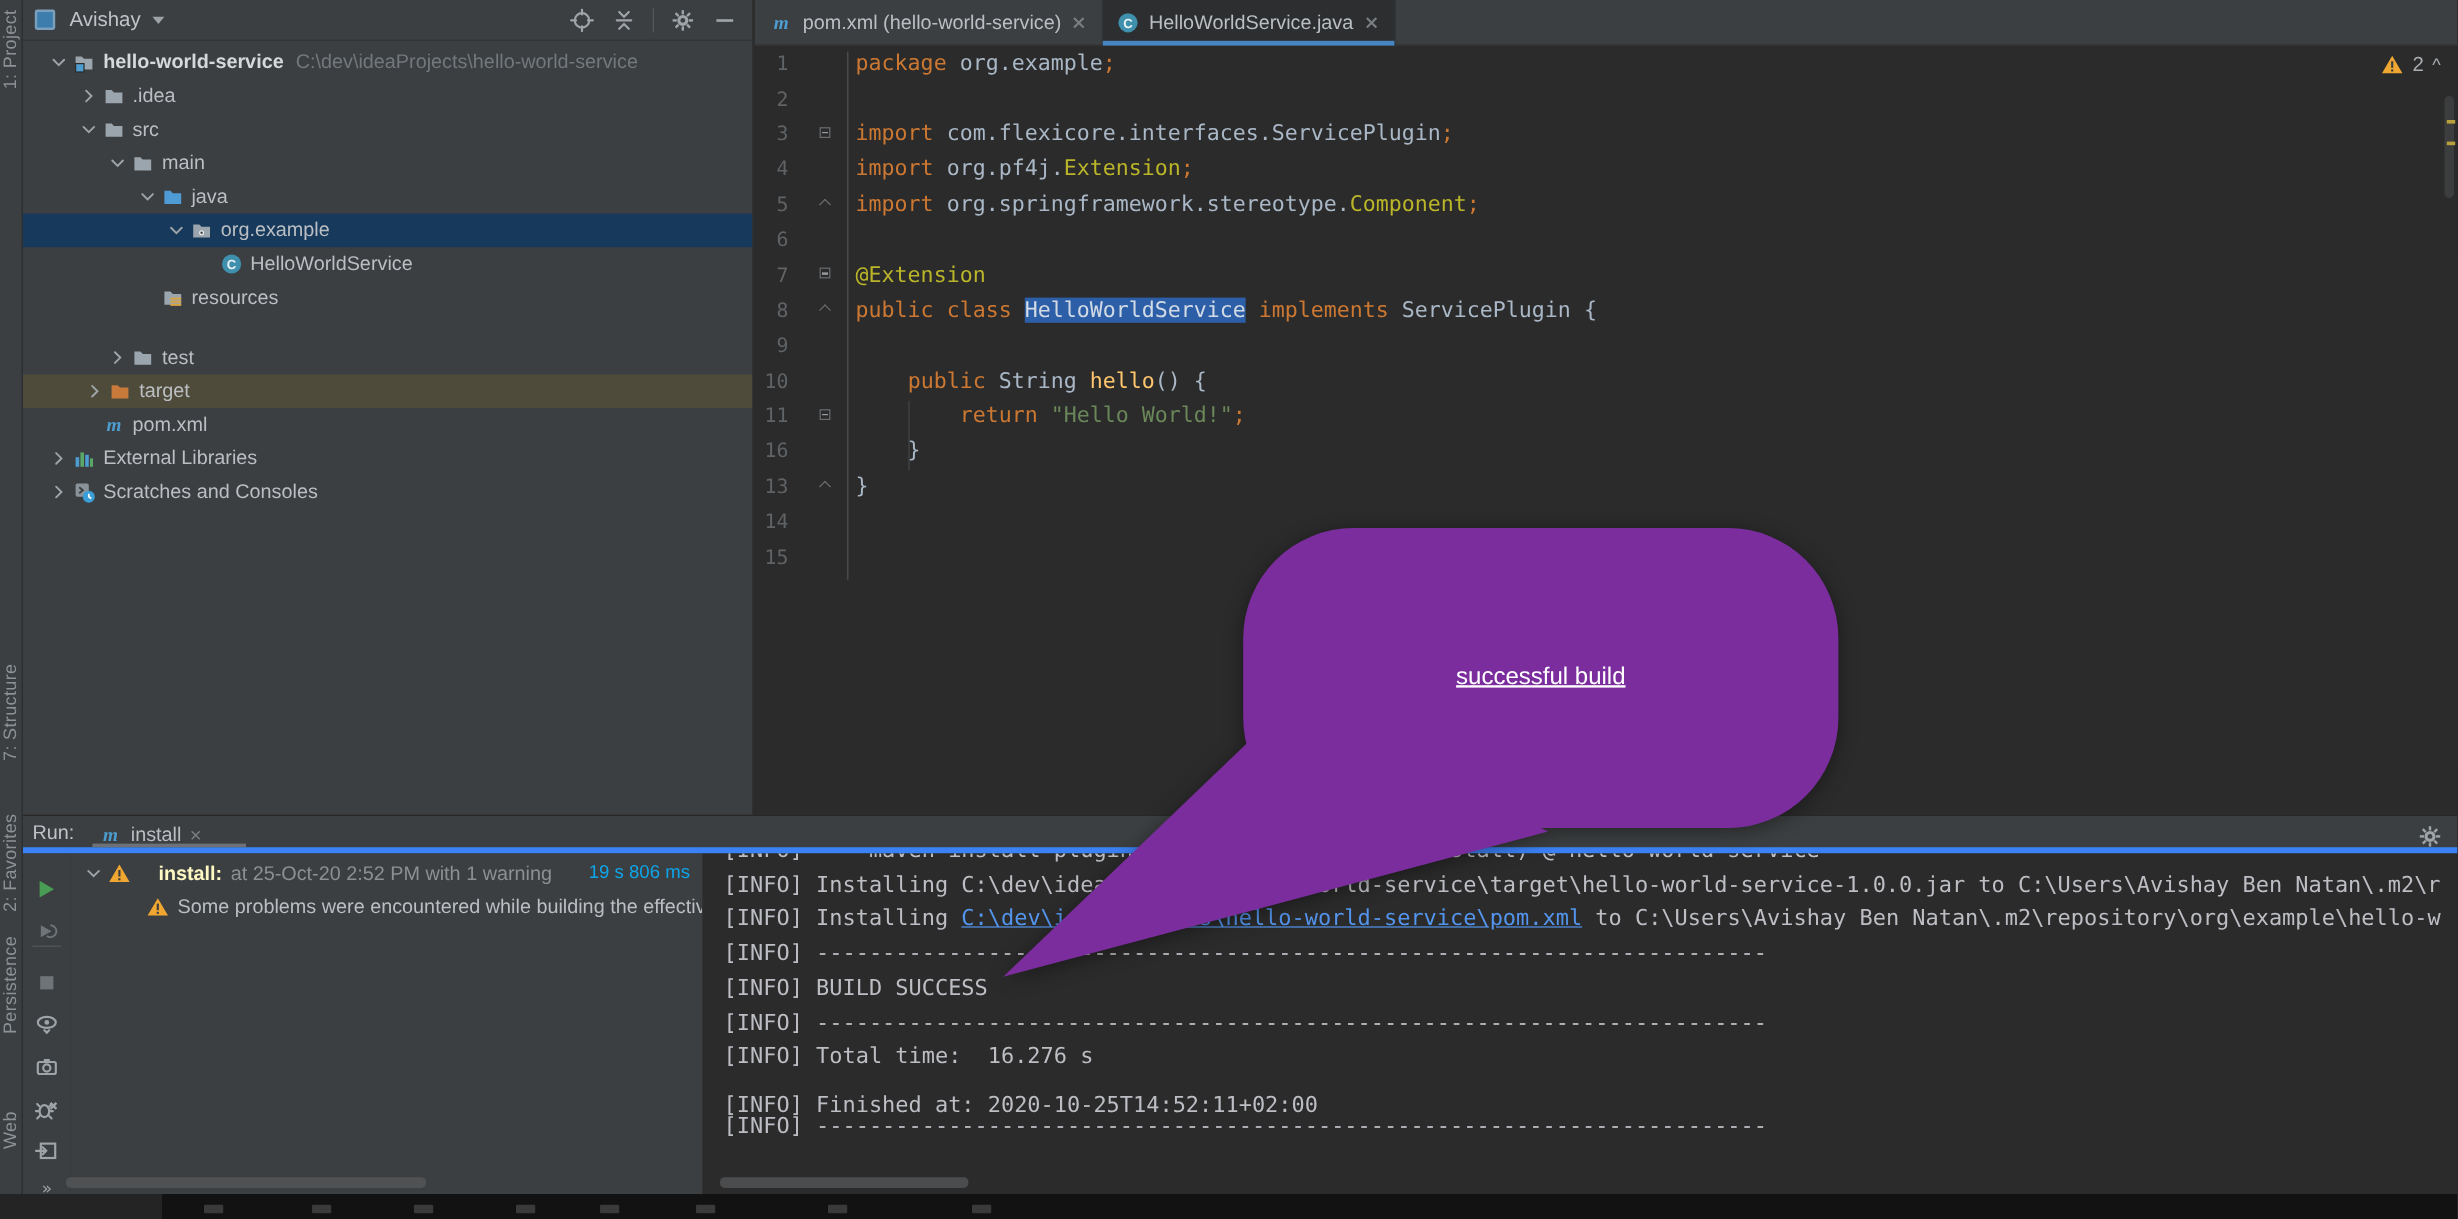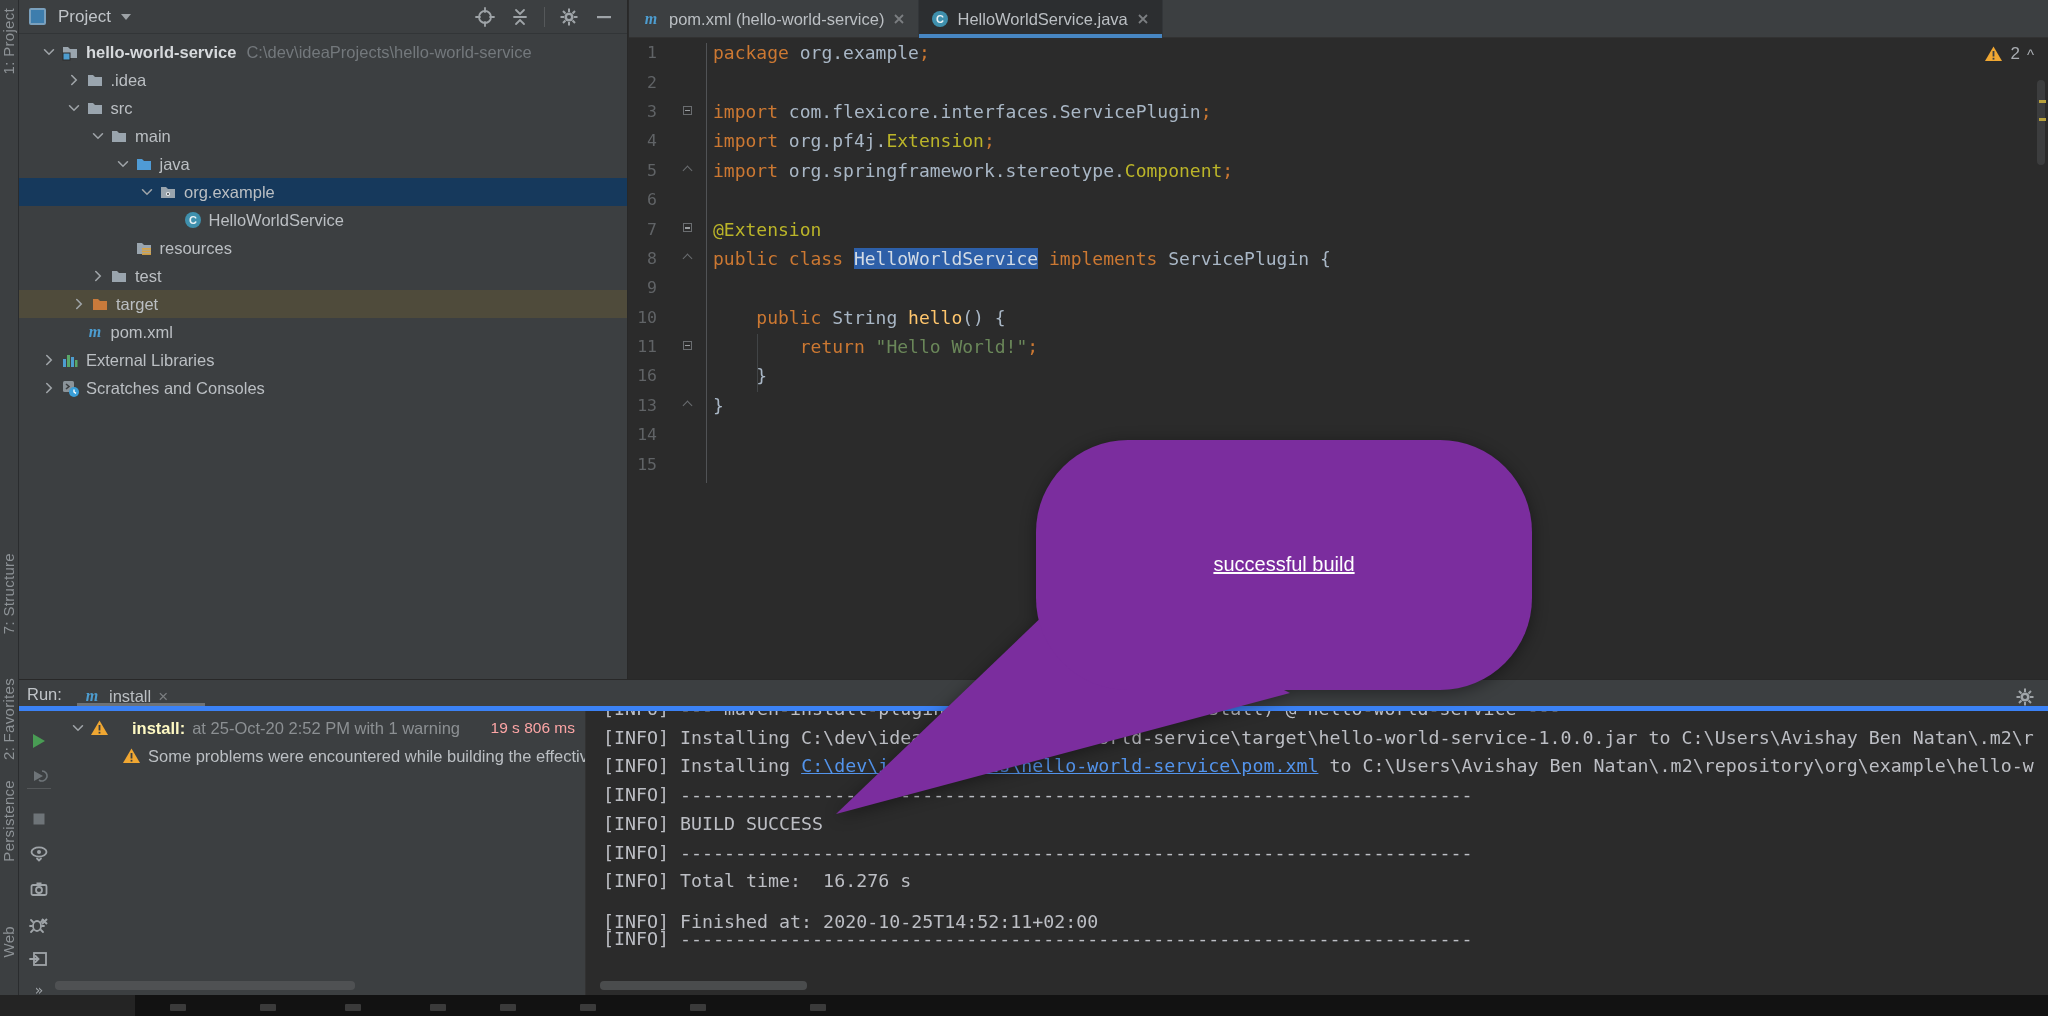--- a/index.html
+++ b/index.html
@@ -58,21 +58,21 @@
   #run-header{position:absolute;left:19px;top:679px;right:0;height:32px;background:#3c3f41;border-top:1px solid #282828;border-bottom:5px solid #3b82f6;z-index:4;}
   #run-label{position:absolute;left:8px;top:5px;font-size:16.5px;color:#c0c4c8;}
   #run-tab{position:absolute;left:55px;top:0;height:32px;display:flex;align-items:center;gap:7px;padding:0 8px;font-size:16.5px;color:#bbbfc3;cursor:pointer;}
   #run-tab-underline{position:absolute;left:58px;bottom:0;width:128px;height:3px;background:#6e7276;}
   #run-gear{position:absolute;right:12px;top:6px;}
   #run-toolbar{position:absolute;left:19px;top:711px;width:40px;height:284px;background:#3c3f41;z-index:3;}
   .rt-icon{position:absolute;left:10px;width:20px;height:20px;display:flex;align-items:center;justify-content:center;cursor:pointer;}
   .rt-div{position:absolute;left:8px;width:24px;height:1px;background:#55585a;}
   #run-tree{position:absolute;left:59px;top:711px;width:526px;height:284px;background:#3c3f41;overflow:hidden;z-index:3;}
   .run-row{position:relative;height:28px;display:flex;align-items:center;font-size:16.5px;white-space:nowrap;overflow:hidden;}
-  .run-row .rr-time{position:absolute;right:10px;color:#fca5a5;font-size:15.5px;text-align:right;}
+  .run-row .rr-time{position:absolute;right:10px;color:#0ea5e9;font-size:15.5px;text-align:right;}
   .rr-title{font-weight:bold;color:#fef9c3;margin-left:23px;}
   .rr-detail{color:#8c9093;margin-left:7px;}
   .rr-text{color:#bbbfc3;margin-left:7px;}
   #console{position:absolute;left:585px;top:711px;right:0;height:284px;background:#2b2b2b;overflow:hidden;border-left:1px solid #323232;z-index:2;}
   .conline{position:absolute;left:17px;white-space:pre;font:18.3px "DejaVu Sans Mono",monospace;color:#bcbec4;}
   .conlink{color:#5394ec;text-decoration:underline;cursor:pointer;}
   
   .hthumb{position:absolute;top:981px;height:9px;background:#55585a;border-radius:4px;opacity:.75;z-index:4;}
   
   #bottom-strip{position:absolute;left:0;top:995px;width:2048px;height:21px;background:#121212;z-index:6;}
@@ -94,21 +94,21 @@
       <div class="stripe-label" style="top: 8px;">1: Project</div>
       <div class="stripe-label" style="top: 553px;">7: Structure</div>
       <div class="stripe-label" style="top: 678px;">2: Favorites</div>
       <div class="stripe-label" style="top: 780px;">Persistence</div>
       <div class="stripe-label" style="top: 926px;">Web</div>
     </div>
 
   <div id="project-panel">
     <div id="project-header">
       <div id="project-tab-icon"></div>
-      <div id="project-title">Project</div>
+      <div id="project-title">Avishay</div>
       <div id="project-caret"></div>
       <div class="hdr-icons" id="project-hdr-icons">
           <span class="icon-btn">
             <svg width="20" height="20" viewBox="0 0 20 20">
               <circle cx="10" cy="10" r="6" stroke="#9fa4a8" stroke-width="1.8" fill="none" stroke-linecap="round"></circle>
               <path d="M10 1v4M10 15v4M1 10h4M15 10h4" stroke="#9fa4a8" stroke-width="1.8" fill="none" stroke-linecap="round"></path>
             </svg>
           </span>
           <span class="icon-btn">
             <svg width="20" height="20" viewBox="0 0 20 20">
@@ -239,21 +239,21 @@
               <path d="M2 4h5l2 2h7v9H2z" fill="#9aa5ae"></path>
               <g fill="#d9a343">
                 <rect x="7" y="9" width="9" height="1.7"></rect>
                 <rect x="7" y="11.6" width="9" height="1.7"></rect>
                 <rect x="7" y="14.2" width="9" height="1.7"></rect>
               </g>
             </svg>
           </span>
           <span class="tw-label">resources</span>
         </div>
-        <div class="tree-row" style="padding-left: 68px;">
+        <div class="tree-row" style="padding-left: 68px; margin-top: 22px;">
           <span class="tw-chevron">
             <svg width="16" height="16" viewBox="0 0 18 18">
               <path d="M6.5 4 L11.5 9 L6.5 14" stroke="#9fa4a8" stroke-width="1.8" fill="none" stroke-linecap="round"></path>
             </svg>
           </span>
           <span class="tw-icon">
             <svg width="18" height="18" viewBox="0 0 18 18">
               <path d="M2 4h5l2 2h7v9H2z" fill="#9aa5ae"></path>
             </svg>
           </span>

